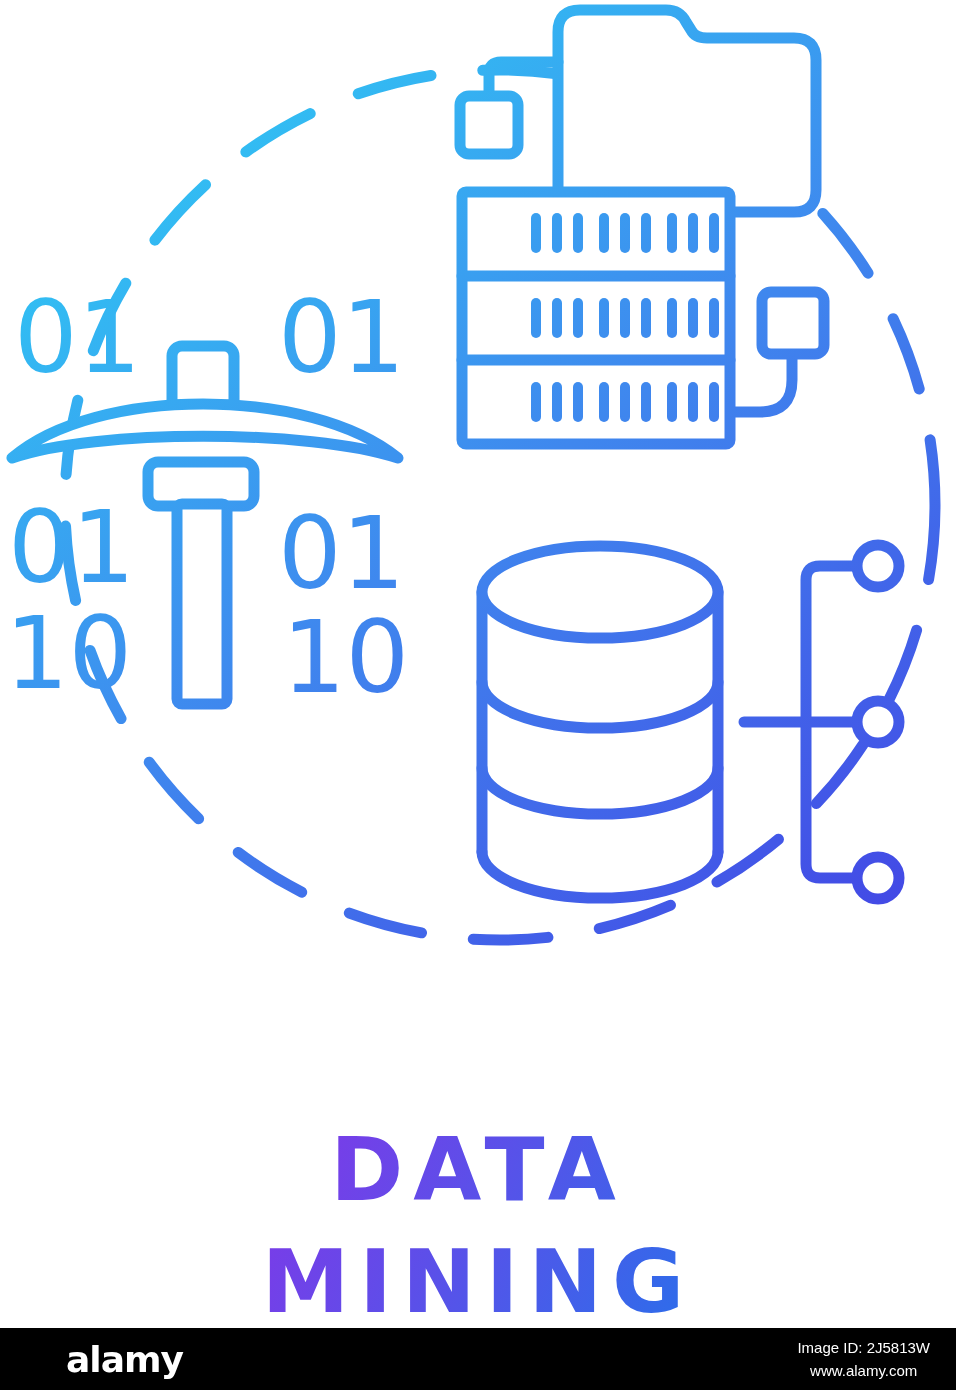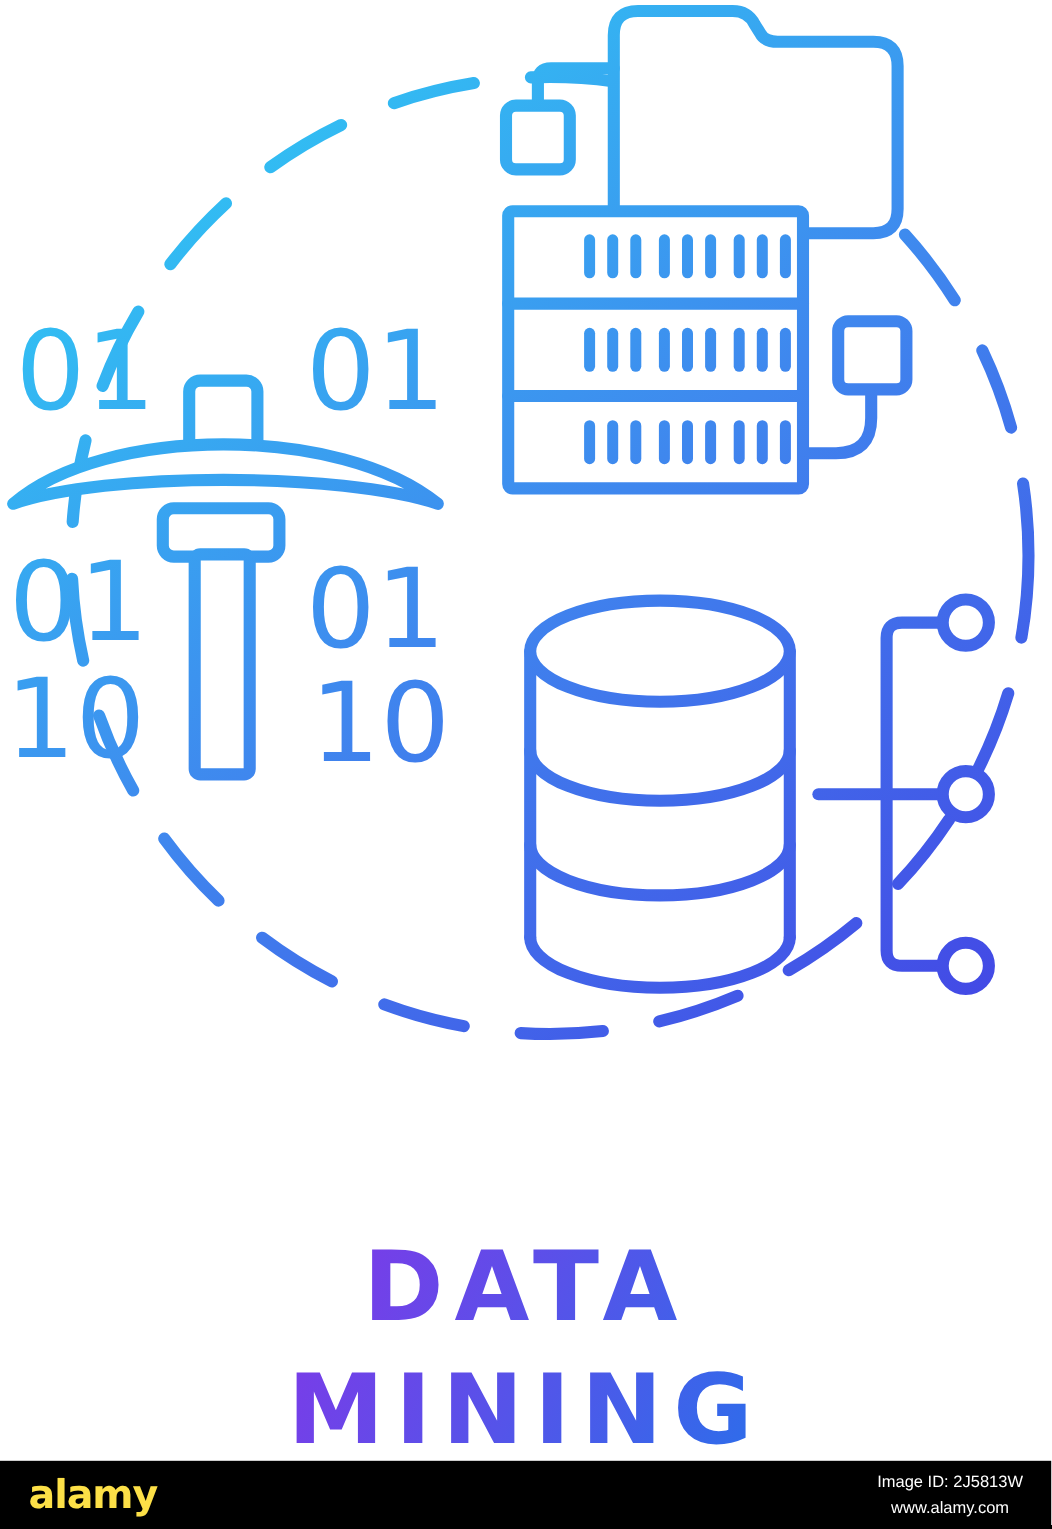--- a/index.html
+++ b/index.html
@@ -2,22 +2,22 @@
 <html><head>
 <meta charset="utf-8">
 <style>
   html,body{margin:0;padding:0;background:#ffffff;}
   .page{width:956px;height:1390px;position:relative;background:#ffffff;overflow:hidden;
         font-family:"DejaVu Sans","Liberation Sans",sans-serif;}
   .art{display:block;}
   .footer-bar{position:absolute;left:0;bottom:0;width:956px;height:62px;background:#000000;
       display:flex;align-items:center;justify-content:space-between;box-sizing:border-box;
       padding:0 26px;}
-  .brand{color:#fde047;font-weight:700;font-size:36px;letter-spacing:-1px;
-      font-family:"DejaVu Sans","Liberation Sans",sans-serif;}
+  .brand{color:#ffffff;font-weight:700;font-size:36px;letter-spacing:-1px;
+      font-family:"DejaVu Sans","Liberation Sans",sans-serif;margin-left:40px;}
   .footer-meta{color:#ffffff;text-align:center;font-size:15px;line-height:1.55;
       font-family:"Liberation Sans",sans-serif;}
 </style>
 </head>
 <body>
 
 <div class="page">
 
   <svg class="art" width="956" height="1328" viewBox="0 0 956 1328" xmlns="http://www.w3.org/2000/svg">
     <defs>

